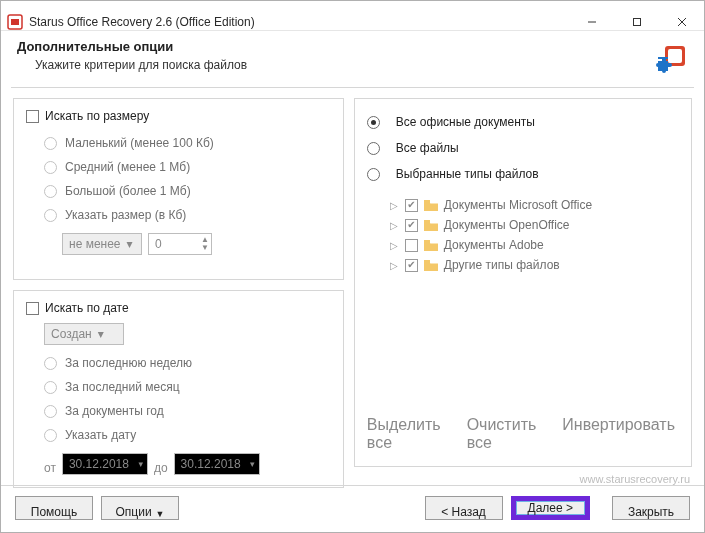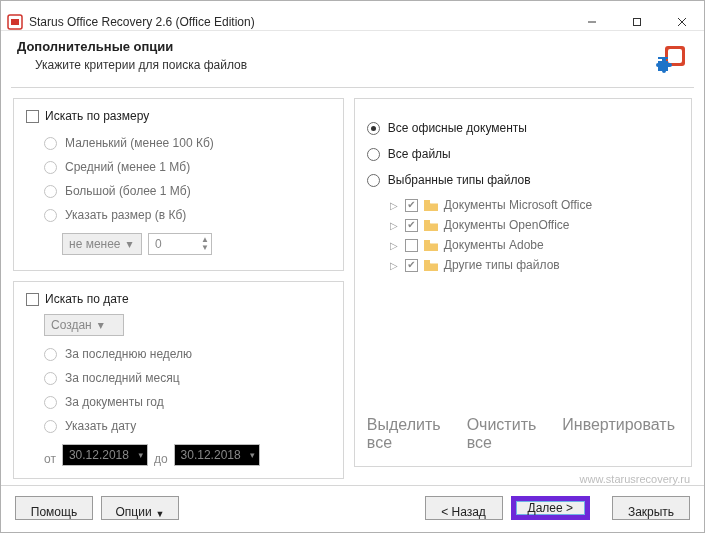--- a/index.html
+++ b/index.html
@@ -42,31 +42,31 @@
   .chk-row { display: flex; align-items: center; gap: 6px; margin-bottom: 8px; }
   .chk-row .lbl { font-size: 12px; }
   .chk { width: 13px; height: 13px; border: 1px solid #7a7a7a; background: #fff; display: inline-block; cursor: default; }
 
   .option-list { margin: 0 0 0 18px; }
   .option { display: flex; align-items: center; gap: 8px; height: 24px; color: #6f6f6f; }
   .radio { width: 13px; height: 13px; border: 1px solid #9a9a9a; border-radius: 50%; background: #fff; display: inline-block; cursor: default; position: relative; }
   .radio.disabled { border-color: #c2c2c2; }
   .radio.sel::after { content: ""; position: absolute; width: 5px; height: 5px; border-radius: 50%; background: #333; top: 3px; left: 3px; }
 
-  .size-row { display: flex; align-items: center; gap: 6px; margin: 6px 0 3px 36px; }
+  .size-row { display: flex; align-items: center; gap: 6px; margin: 6px 0 12px 36px; }
   .combo { height: 22px; border: 1px solid #bdbdbd; background: #eee; color: #888; display: inline-flex; align-items: center; padding: 0 4px 0 6px; cursor: default; }
   .combo .caret { margin-left: 6px; }
   .spin { height: 22px; border: 1px solid #bdbdbd; background: #fff; display: inline-flex; align-items: center; padding: 0 2px 0 6px; color: #888; width: 64px; justify-content: space-between; }
   .spin .arrows { display: flex; flex-direction: column; line-height: 8px; font-size: 8px; color: #888; }
 
   .date-row { display: flex; align-items: flex-end; gap: 6px; margin: 6px 0 0 18px; color: #888; }
   .date-box { height: 22px; border: 1px solid #bdbdbd; background: #000000; display: inline-flex; align-items: center; padding: 0 4px 0 6px; color: #888; width: 86px; justify-content: space-between; }
 
   
-  .radio-line { display: flex; align-items: flex-end; gap: 8px; height: 26px; }
+  .radio-line { display: flex; align-items: center; gap: 16px; height: 26px; }
   .radio-line .radio { border-color: #6a6a6a; }
   .radio-line .txt { color: #222; }
 
   .tree { margin: 8px 0 0 22px; flex: 1; overflow: auto; }
   .tree-item { display: flex; align-items: center; gap: 6px; height: 20px; color: #6f6f6f; }
   .exp { width: 10px; text-align: center; color: #9a9a9a; font-size: 10px; }
   .tbox { width: 13px; height: 13px; border: 1px solid #9a9a9a; background: #fff; display: inline-flex; align-items: center; justify-content: center; cursor: default; }
   .tbox .mark { font-size: 10px; color: #888; line-height: 1; }
   .folder-icon { width: 14px; height: 11px; display: inline-block; }
 

